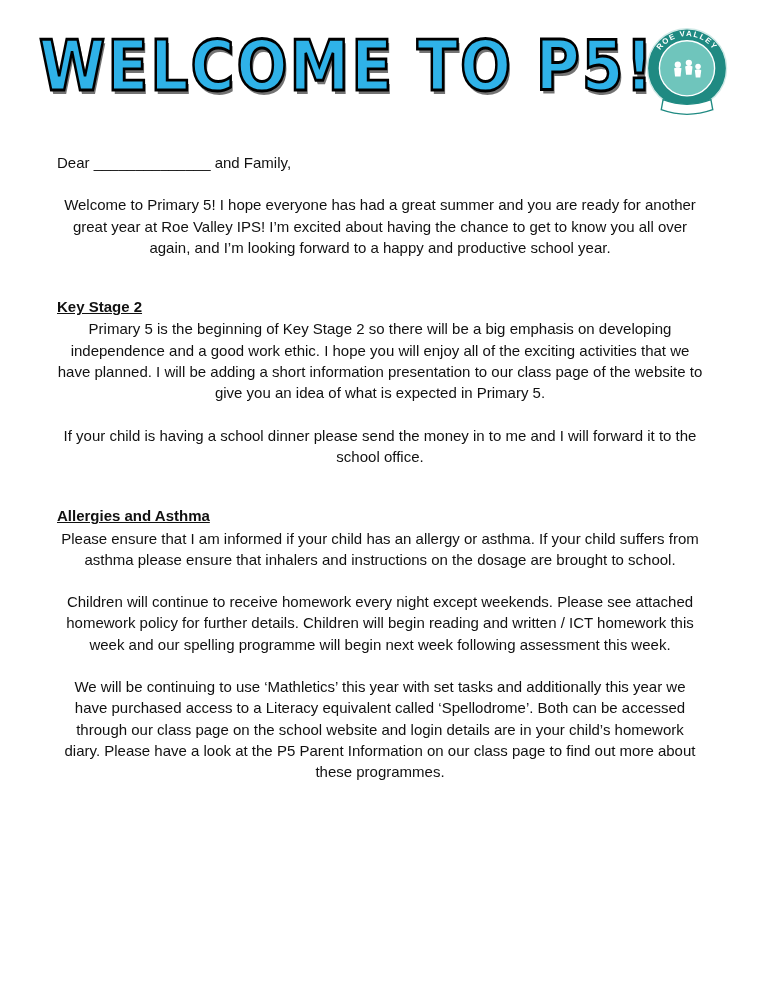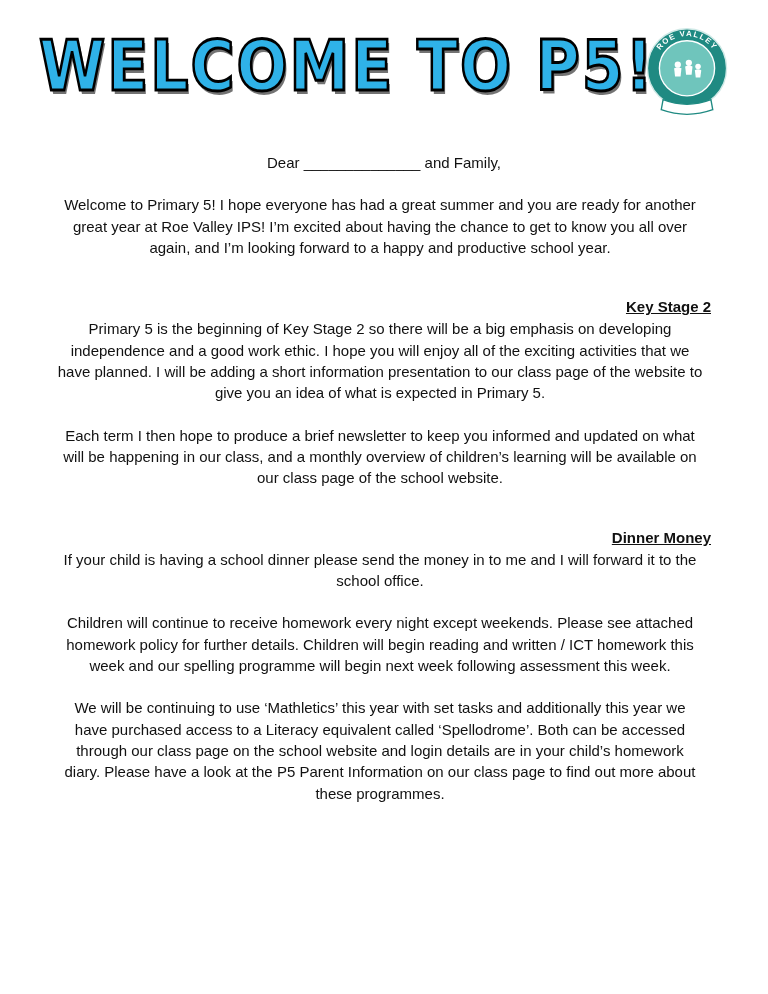--- a/index.html
+++ b/index.html
@@ -40,32 +40,32 @@
   }
   .logo {
     position: absolute;
     right: -22px;
     top: 0px;
     width: 92px;
     height: 92px;
   }
   .salutation {
     margin: 34px 0 0 0;
-    text-align: center;
+    text-align: left;
   }
   p.para {
     margin: 21px 8px 0 0;
     text-align: center;
   }
   h2.section-heading {
     margin: 38px 0 0 0;
     font-size: 15px;
     font-weight: bold;
     text-decoration: underline;
-    text-align: right;
+    text-align: left;
     line-height: 1.42;
   }
   h2.section-heading + p.para {
     margin-top: 1px;
   }
 </style>
 </head>
 <body>
 
 <div class="page">
@@ -98,30 +98,32 @@
     </div>
   </div>
 
   <p class="salutation">Dear ______________ and Family,</p>
 
   <p class="para">Welcome to Primary 5! I hope everyone has had a great summer and you are ready for another great year at Roe Valley IPS! I’m excited about having the chance to get to know you all over again, and I’m looking forward to a happy and productive school year.</p>
 
   <section>
     <h2 class="section-heading">Key Stage 2</h2>
     <p class="para">Primary 5 is the beginning of Key Stage 2 so there will be a big emphasis on developing independence and a good work ethic. I hope you will enjoy all of the exciting activities that we have planned. I will be adding a short information presentation to our class page of the website to give you an idea of what is expected in Primary 5.</p>
-    <p class="para">Each term I then hope to produce a brief newsletter to keep you informed and updated on what will be happening in our class, and a monthly overview of children’s learning will be available on our class page of the school website.</p>
   </section>
 
   <section>
-    <h2 class="section-heading">Dinner Money</h2>
     <p class="para">If your child is having a school dinner please send the money in to me and I will forward it to the school office.</p>
   </section>
 
   <section>
   </section>
 
+  <section>
+    <h2 class="section-heading">Allergies and Asthma</h2>
+    <p class="para">Please ensure that I am informed if your child has an allergy or asthma.  If your child suffers from asthma please ensure that inhalers and instructions on the dosage are brought to school.</p>
+  </section>
 
   <section>
     <p class="para">Children will continue to receive homework every night except weekends. Please see attached homework policy for further details. Children will begin reading and written / ICT homework this week and our spelling programme will begin next week following assessment this week.</p>
     <p class="para">We will be continuing to use ‘Mathletics’ this year with set tasks and additionally this year we have purchased access to a Literacy equivalent called ‘Spellodrome’. Both can be accessed through our class page on the school website and login details are in your child’s homework diary. Please have a look at the P5 Parent Information on our class page to find out more about these programmes.</p>
   </section>
 
 </div>
 
 </body></html>

